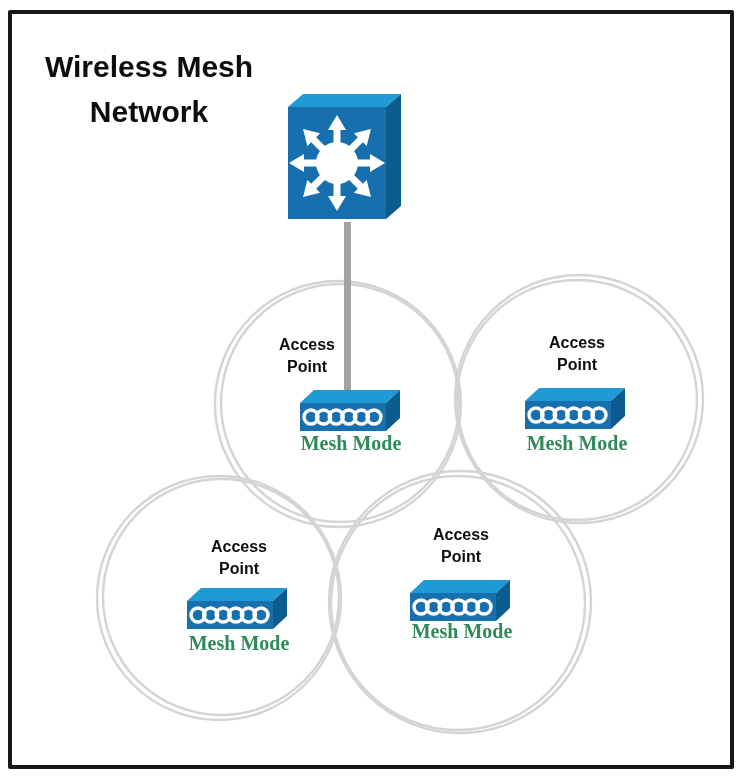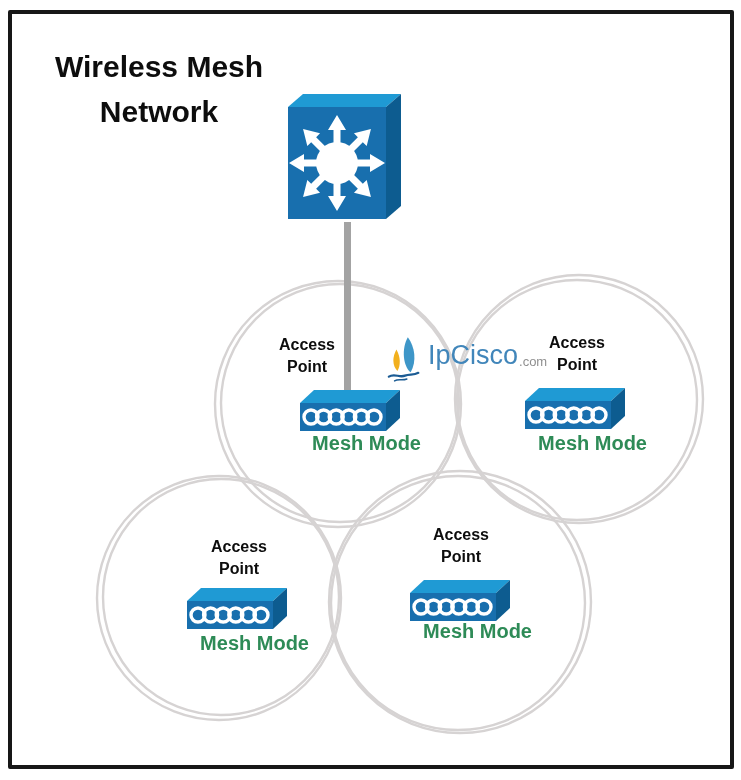--- a/index.html
+++ b/index.html
@@ -18,38 +18,38 @@
   html,body{background:#fff;}
   body{font-family:"Liberation Sans",sans-serif;}
   .stage{position:relative;width:741px;height:780px;background:#fff;overflow:hidden;}
 
   .frame{position:absolute;left:8px;top:10px;width:726px;height:759px;
          border:4px solid #171717;border-radius:2px;z-index:6;pointer-events:none;}
 
   .coverage{position:absolute;left:0;top:0;z-index:1;}
   .cov{fill:none;stroke:var(--coverage-gray);stroke-width:2.4px;}
 
-  .title{position:absolute;left:34px;top:44px;width:250px;text-align:center;
+  .title{position:absolute;left:24px;top:44px;width:250px;text-align:center;
          font-size:30px;font-weight:bold;line-height:1.5;color:var(--text-black);
          white-space:pre-line;z-index:3;}
 
   .uplink{position:absolute;left:344px;top:222px;width:7px;height:172px;
           background:var(--uplink-gray);z-index:2;}
 
   .icon-abs{position:absolute;z-index:3;}
 
   .switch-label{position:absolute;left:429px;top:130px;width:90px;text-align:center;
          font-size:21px;font-weight:bold;line-height:1.32;color:var(--text-black);
          white-space:pre-line;z-index:3;}
 
   .ap-label{position:absolute;width:120px;text-align:center;font-size:16px;
          font-weight:bold;line-height:1.35;color:var(--text-black);
          white-space:pre-line;z-index:3;}
-  .ap-mode{position:absolute;width:140px;text-align:right;font-size:20px;
-         font-weight:bold;color:var(--mesh-mode-green);z-index:3;}
+  .ap-mode{position:absolute;width:140px;text-align:center;font-size:20px;
+         font-weight:bold;color:var(--mesh-mode-green);z-index:3;font-family:Liberation Serif, serif;}
 
   .face-top{fill:var(--device-blue-top);}
   .face-front{fill:var(--device-blue-front);}
   .face-side{fill:var(--device-blue-side);}
   .white-shape{fill:#ffffff;}
   .ring{fill:none;stroke:#ffffff;stroke-width:3.4px;}
 
   .logo{position:absolute;left:386px;top:334px;display:flex;align-items:flex-start;z-index:3;}
   .logo-sail{flex:0 0 auto;}
   .logo-text{margin-left:4px;margin-top:8px;font-size:27px;color:var(--logo-blue);line-height:1;}
@@ -102,30 +102,20 @@
         <path class="white-shape" transform="rotate(135)" d="M-3.5,-16 L-3.5,-33 L-9,-33 L0,-48 L9,-33 L3.5,-33 L3.5,-16 Z"></path>
         <path class="white-shape" transform="rotate(180)" d="M-3.5,-16 L-3.5,-33 L-9,-33 L0,-48 L9,-33 L3.5,-33 L3.5,-16 Z"></path>
         <path class="white-shape" transform="rotate(225)" d="M-3.5,-16 L-3.5,-33 L-9,-33 L0,-48 L9,-33 L3.5,-33 L3.5,-16 Z"></path>
         <path class="white-shape" transform="rotate(270)" d="M-3.5,-16 L-3.5,-33 L-9,-33 L0,-48 L9,-33 L3.5,-33 L3.5,-16 Z"></path>
         <path class="white-shape" transform="rotate(315)" d="M-3.5,-16 L-3.5,-33 L-9,-33 L0,-48 L9,-33 L3.5,-33 L3.5,-16 Z"></path>
       </g>
     </g>
   </svg>
 
 
-  <div class="logo">
-    <svg class="logo-sail" width="38" height="52" viewBox="0 0 40 52">
-      <path class="flame-yellow" d="M 11,15 C 6.5,23 6.5,32 12,37.5 C 15.5,32 15.5,23 11,15 Z"></path>
-      <path class="sail-blue" d="M 23,2 C 30.5,12 32.5,27 26,39 C 18,33 16,14 23,2 Z"></path>
-      <path class="wave" stroke-width="2.4" d="M 3,43.5 C 9,39.5 14,45 20,42.5 C 25,40.5 29,42.5 34,39.5"></path>
-      <path class="wave" stroke-width="1.5" d="M 9,48 C 13,45.5 17,48 22,46"></path>
-    </svg>
-    <span class="logo-text">IpCisco</span>
-    <span class="logo-tld">.com</span>
-  </div>
 
   <div class="ap-label" style="left:247px;top:334px;">Access
 Point</div>
   <svg class="icon-abs" style="left:298px;top:385px;" width="104" height="50" viewBox="0 0 104 50">
     <polygon class="face-top" points="2,18 88,18 102,5 16,5"></polygon>
     <polygon class="face-side" points="88,18 102,5 102,33 88,46"></polygon>
     <polygon class="face-front" points="2,18 88,18 88,46 2,46"></polygon>
     <g>
       <circle class="ring" cx="13" cy="32" r="7"></circle>
         <circle class="ring" cx="25.6" cy="32" r="7"></circle>

